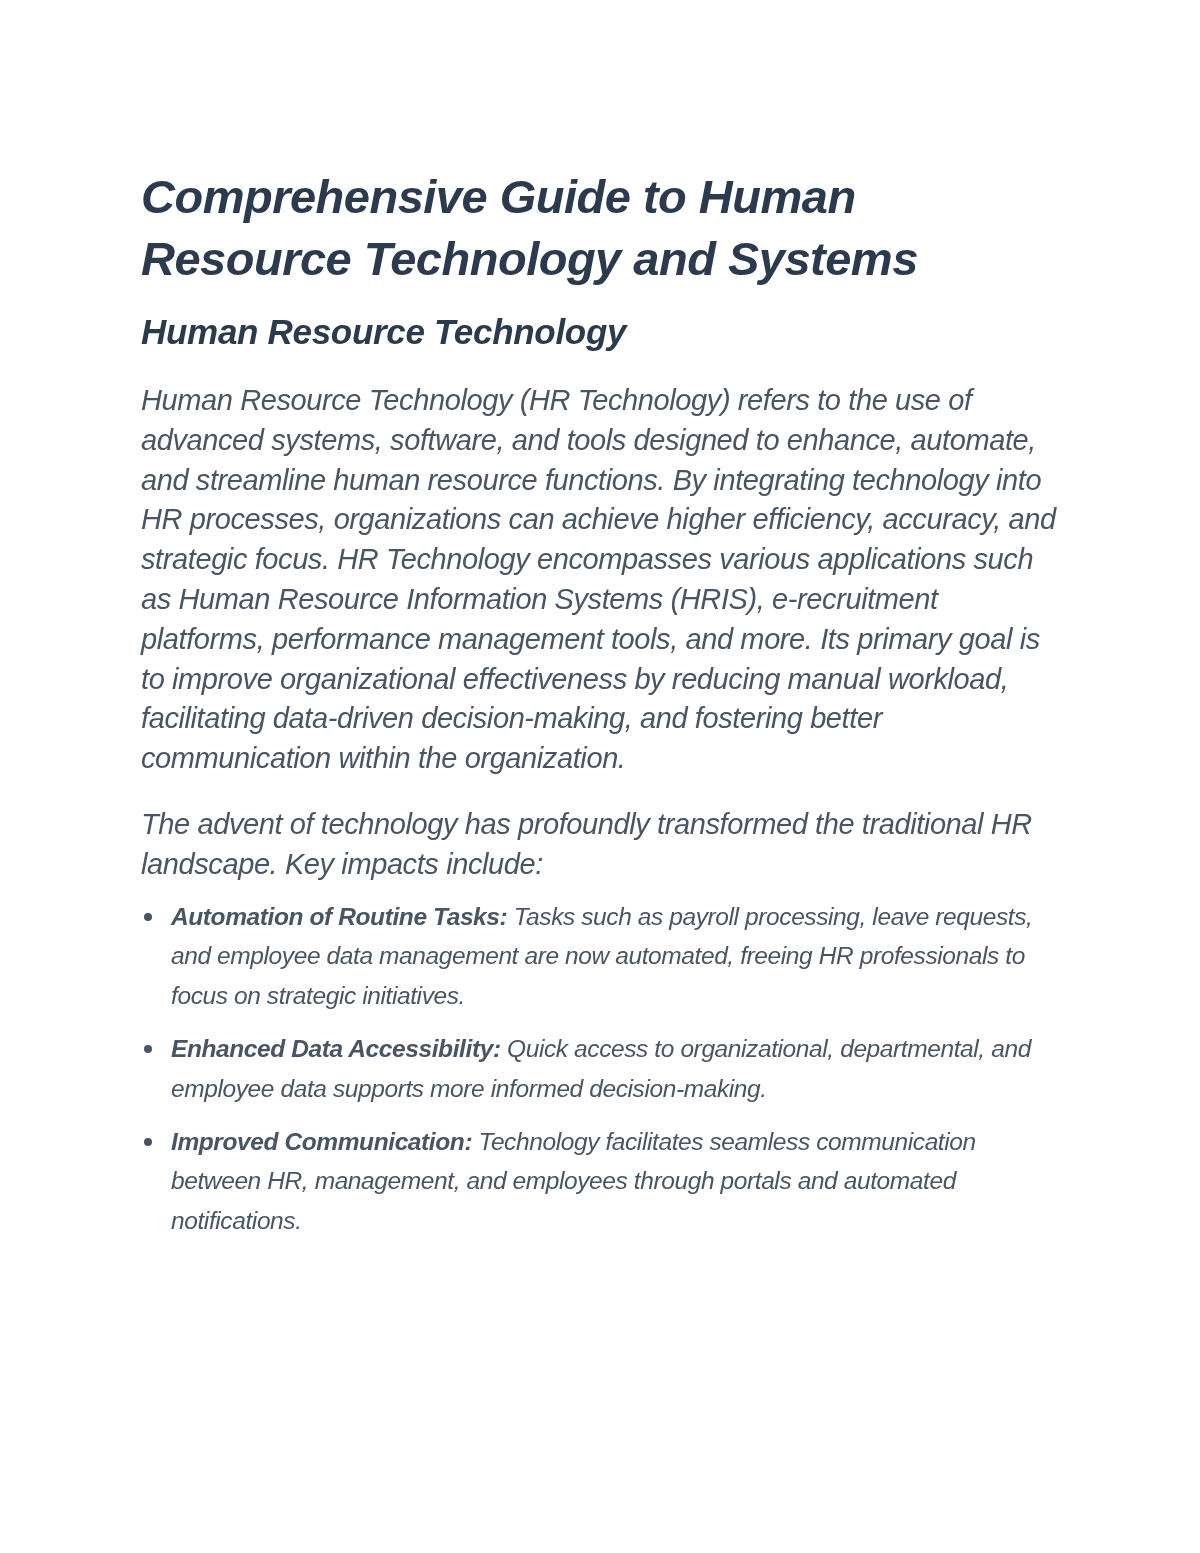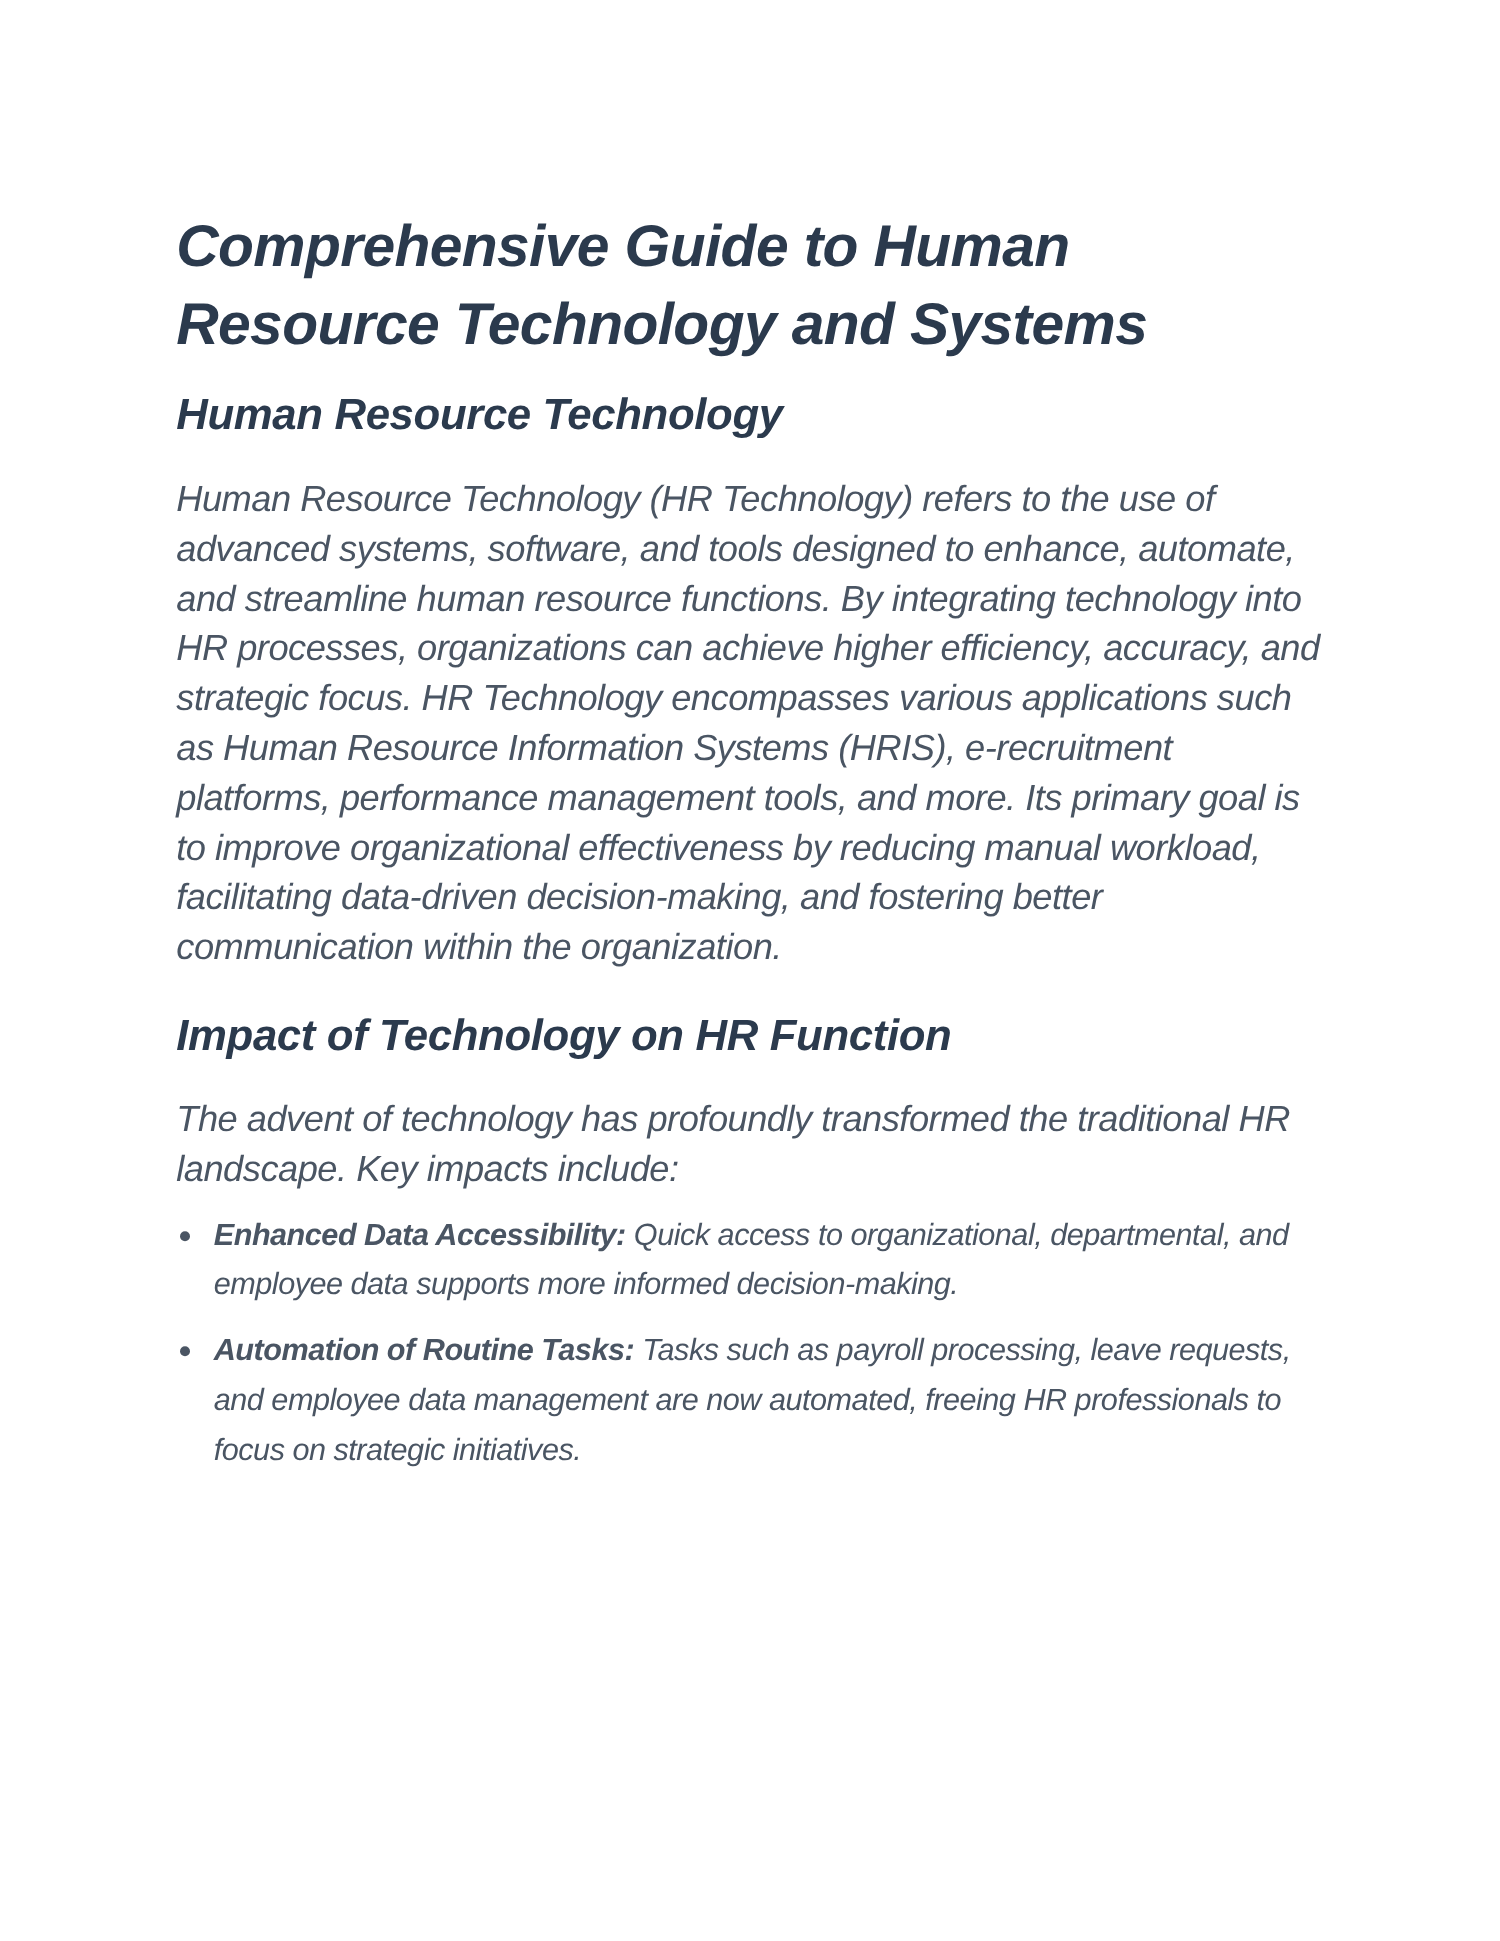--- a/index.html
+++ b/index.html
@@ -81,26 +81,29 @@
 
 <div class="page">
   <h1 class="doc-title">Comprehensive Guide to Human Resource Technology and Systems</h1>
 
   <section>
     <h2 class="sub s1">Human Resource Technology</h2>
     <p class="body p1">Human Resource Technology (HR Technology) refers to the use of advanced systems, software, and tools designed to enhance, automate, and streamline human resource functions. By integrating technology into HR processes, organizations can achieve higher efficiency, accuracy, and strategic focus. HR Technology encompasses various applications such as Human Resource Information Systems (HRIS), e-recruitment platforms, performance management tools, and more. Its primary goal is to improve organizational effectiveness by reducing manual workload, facilitating data-driven decision-making, and fostering better communication within the organization.</p>
   </section>
 
   <section>
-    <h2 class="sub s2">Impact of Technology on HR Function</h2>
     <p class="body p2">The advent of technology has profoundly transformed the traditional HR landscape. Key impacts include:</p>
     <ul class="impacts">
+      <li>
+        <span class="bullet"></span>
+        <span class="term">Automation of Routine Tasks:</span><span> Tasks such as payroll processing, leave requests, and employee data management are now automated, freeing HR professionals to focus on strategic initiatives.</span>
+      </li>
       <li>
         <span class="bullet"></span>
         <span class="term">Enhanced Data Accessibility:</span><span> Quick access to organizational, departmental, and employee data supports more informed decision-making.</span>
       </li>
       <li>
         <span class="bullet"></span>
-        <span class="term">Automation of Routine Tasks:</span><span> Tasks such as payroll processing, leave requests, and employee data management are now automated, freeing HR professionals to focus on strategic initiatives.</span>
+        <span class="term">Improved Communication:</span><span> Technology facilitates seamless communication between HR, management, and employees through portals and automated notifications.</span>
       </li>
     </ul>
   </section>
 </div>
 
 </body></html>

